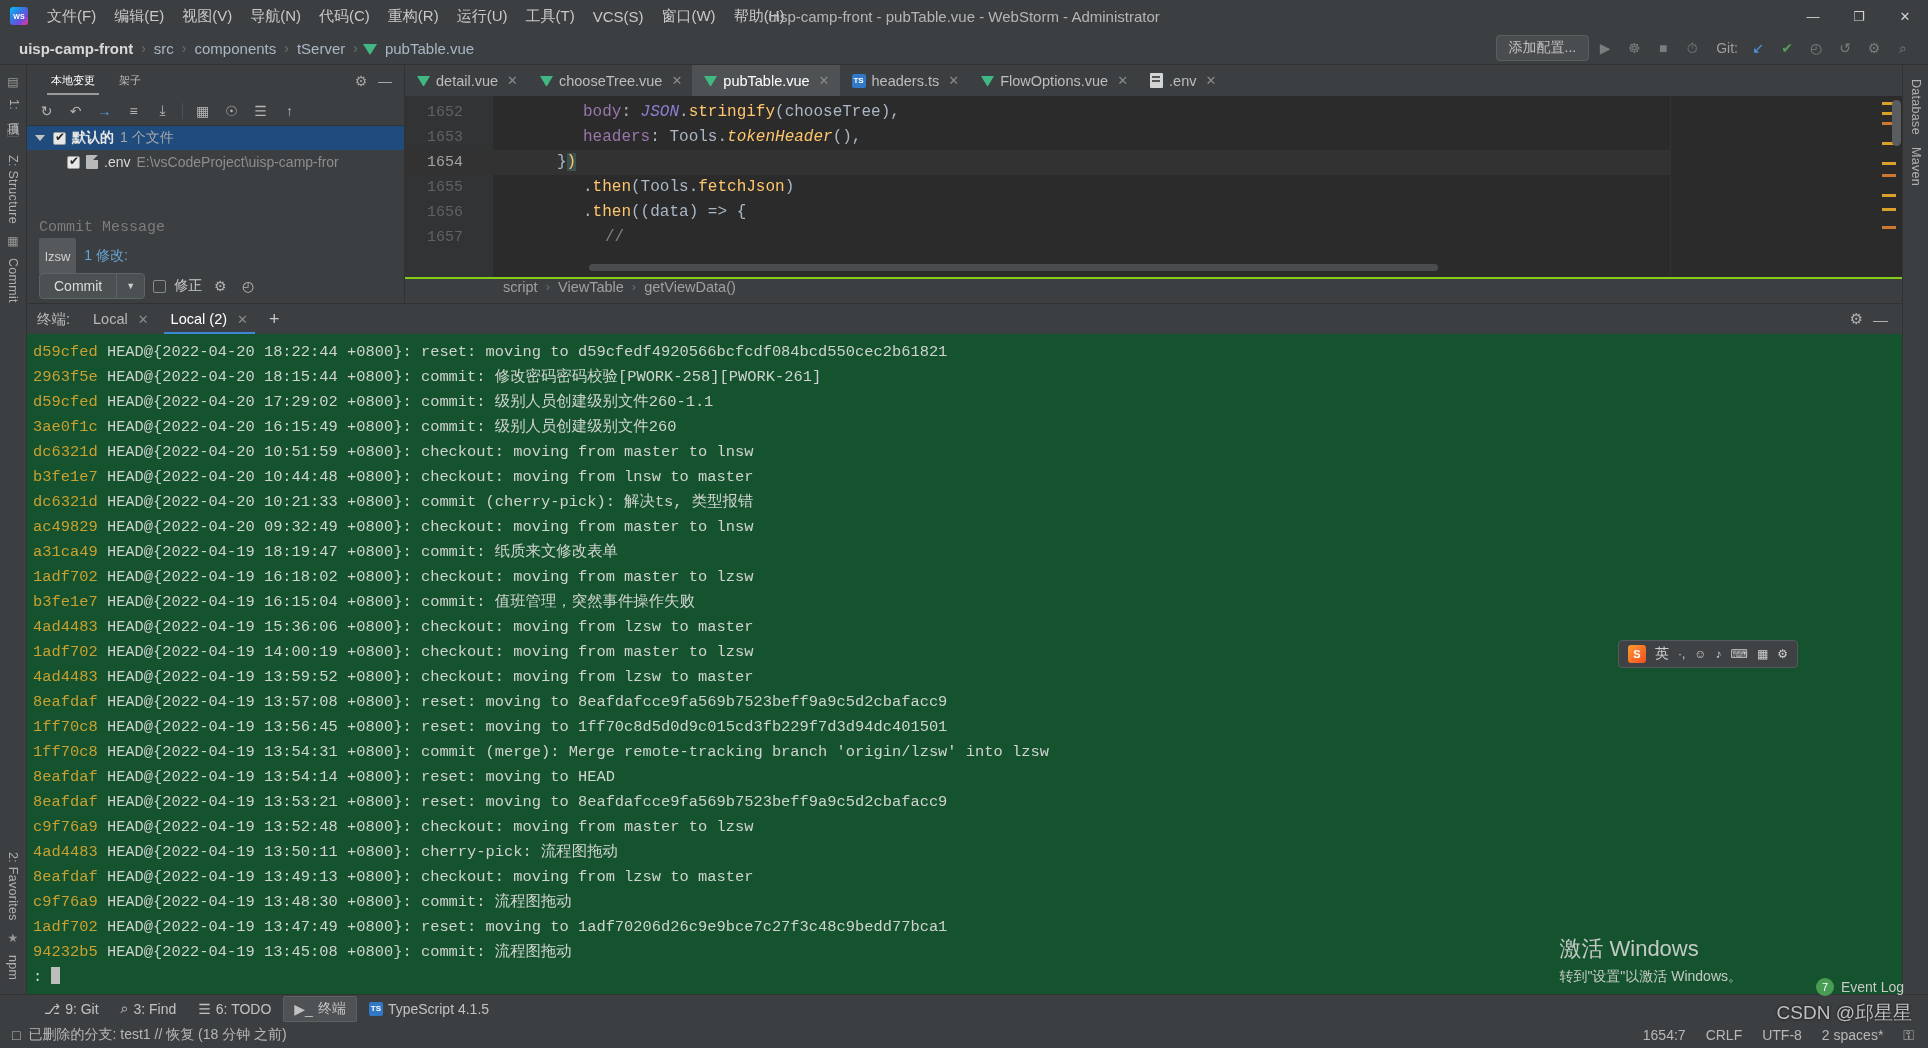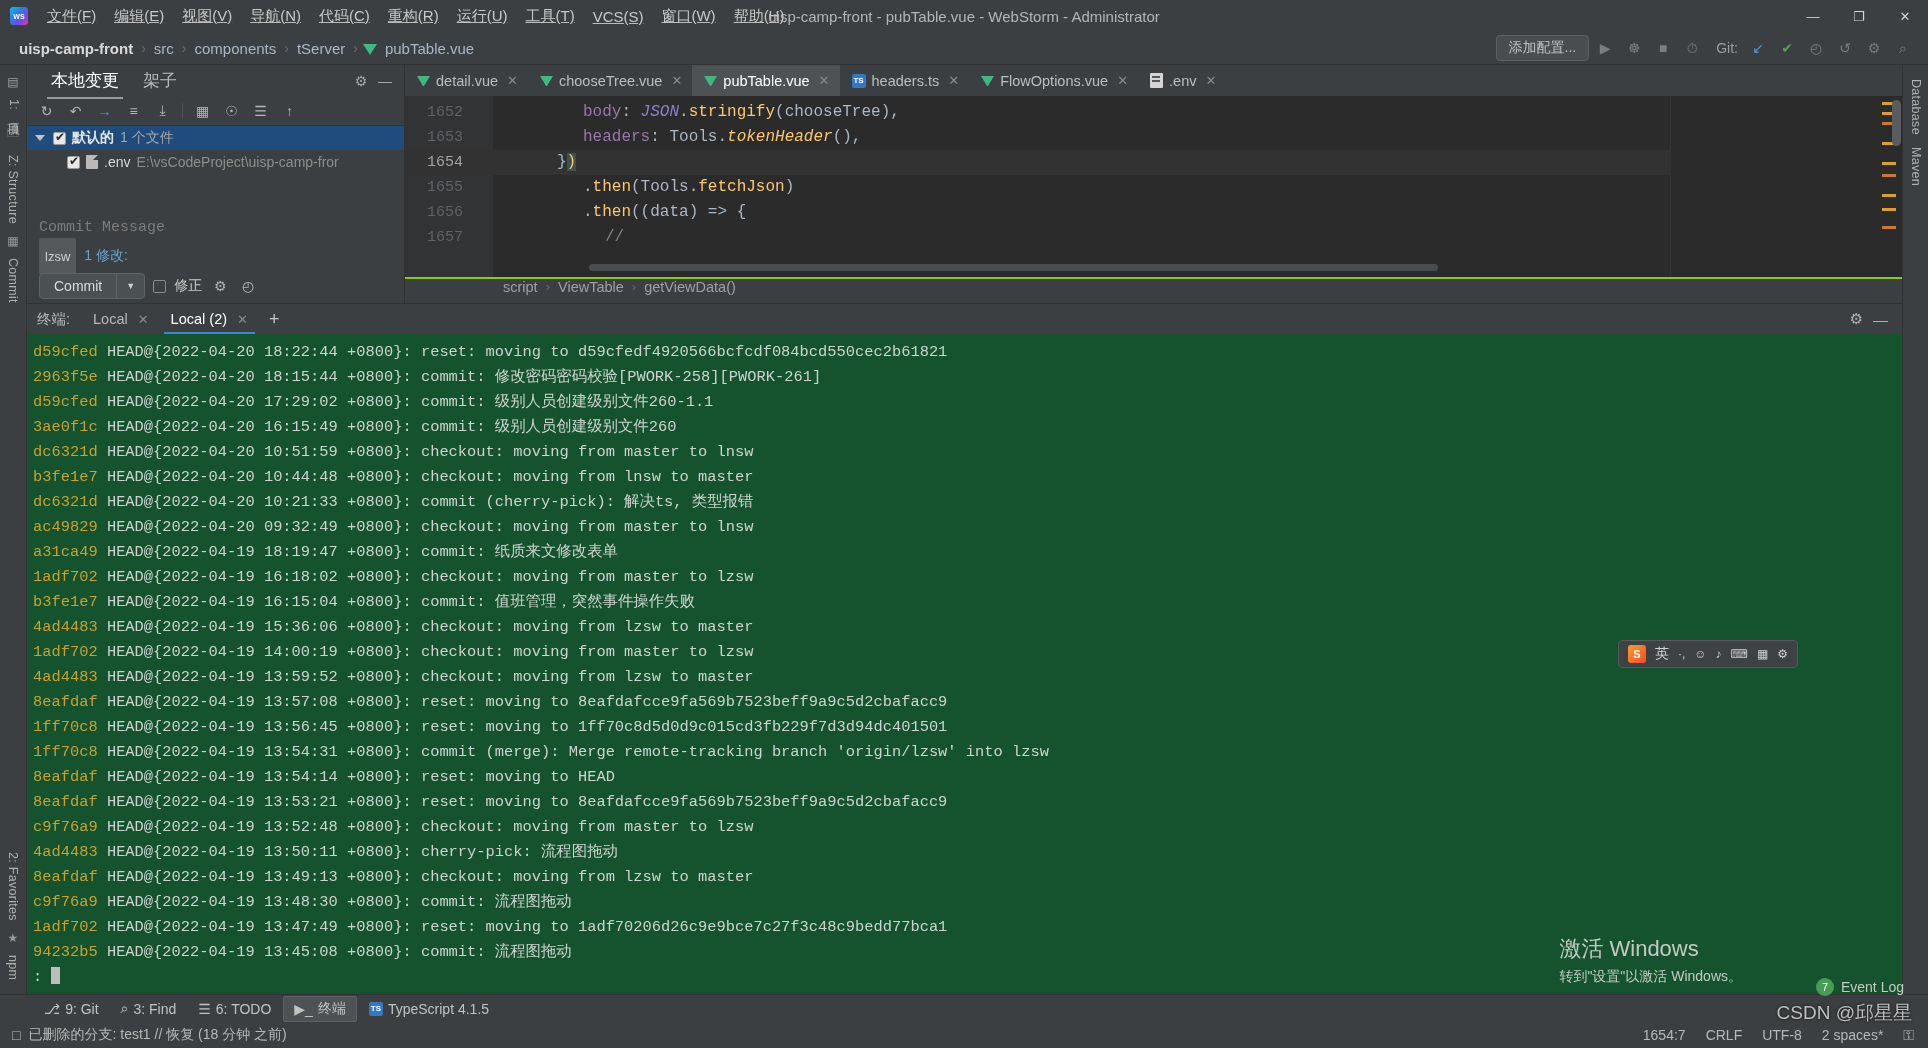--- a/index.html
+++ b/index.html
@@ -20,21 +20,21 @@
   .ws-logo {
     width:18px; height:18px; margin-left:10px; margin-right:10px;
     border-radius:3px;
     background:linear-gradient(135deg,#00c3ff 0%, #2f7fe0 35%, #6d4ce0 70%, #ff318c 100%);
     position:relative; flex:0 0 18px;
   }
   .ws-logo::after {
     content:"WS"; position:absolute; inset:0; font-size:7px; color:#fff;
     display:flex; align-items:center; justify-content:center; font-weight:bold;
   }
-  .menu { display:flex; align-items:center;text-decoration:underline; }
+  .menu { display:flex; align-items:center; }
   .menu-item {
     padding:4px 9px; font-size:15px; color:#c8c8c8; white-space:nowrap; cursor:default;
   }
   .win-title {
     position:absolute; left:50%; transform:translateX(-50%);
     font-size:15px; color:#b5b5b5; white-space:nowrap;
   }
   .win-ctrl { margin-left:auto; display:flex; height:32px; }
   .win-btn {
     width:46px; height:32px; display:flex; align-items:center; justify-content:center;
@@ -82,21 +82,21 @@
   
   .maincol { flex:1 1 auto; display:flex; flex-direction:column; min-width:0; }
   .upper { flex:0 0 238px; display:flex; min-height:0; }
 
   
   .commitpane {
     width:378px; flex:0 0 378px; background:#3c3f41; display:flex; flex-direction:column;
     border-right:1px solid #323232;
   }
   .cp-tabs { height:31px; display:flex; align-items:center; padding-left:12px; position:relative; }
-  .cp-tab { font-size:17px; color:#bababa; padding:5px 12px; position:relative; }
+  .cp-tab { font-size:11px; color:#bababa; padding:5px 12px; position:relative; }
   .cp-tab.active { color:#ffffff; }
   .cp-tab.active::after {
     content:""; position:absolute; left:8px; right:8px; bottom:-2px; height:2px; background:#9a9a9a;
   }
   .cp-tools { margin-left:auto; display:flex; align-items:center; padding-right:8px; gap:2px; }
   .cp-toolico { color:#a6a6a6; font-size:14px; width:22px; text-align:center; }
   .cp-actions {
     height:30px; display:flex; align-items:center; gap:2px; padding-left:6px;
     border-bottom:1px solid #323232;
   }

